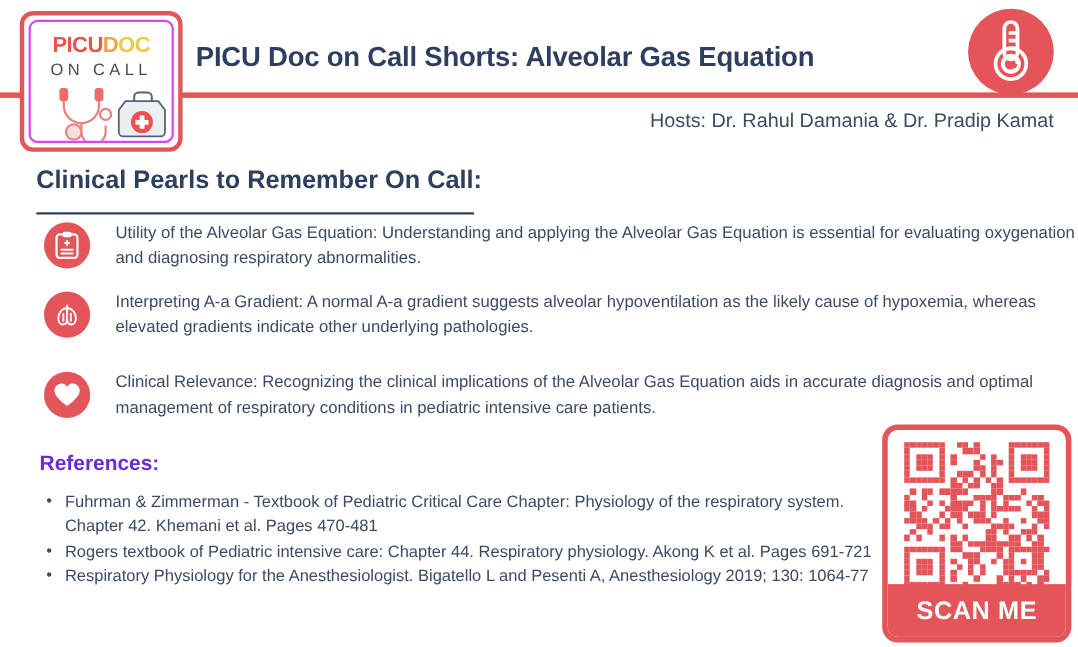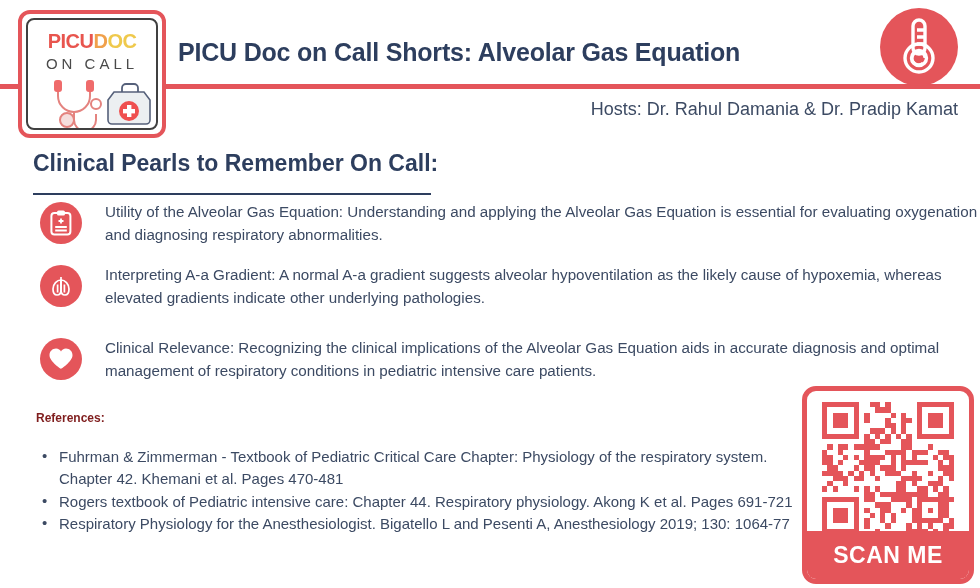--- a/index.html
+++ b/index.html
@@ -18,21 +18,21 @@
     height: 5px; background: #e4555a;
   }
   .logo-box {
     position: absolute; left: 18px; top: 10px;
     width: 148px; height: 128px;
     border: 4px solid #e4555a; border-radius: 12px;
     background: #fff; z-index: 3; overflow: hidden;
   }
   .logo-inner {
     position: absolute; inset: 4px;
-    border: 2px solid #404040; border-radius: 8px;
+    border: 2px solid #d946ef; border-radius: 8px;
     background: #fff; overflow: hidden;
   }
   .logo-word {
     position: absolute; top: 11px; left: 0; right: 0;
     text-align: center; font-weight: 800; font-size: 20px;
     letter-spacing: -0.5px; line-height: 1;
   }
   .logo-word .c1 { color: #e8554e; }
   .logo-word .c2 { color: #f0a04b; }
   .logo-word .c3 { color: #efc94c; }
@@ -78,21 +78,21 @@
     margin-left: 23px; font-size: 15.2px; line-height: 1.52;
     color: #3c4a63; max-width: 900px;
   }
   #pearl-0 { top: 200px; }
   #pearl-1 { top: 263px; }
   #pearl-2 { top: 336px; }
 
   
   .refs-title {
     position: absolute; left: 36px; top: 411px;
-    font-size: 12px; font-weight: 700; color: #7f1d1d;
+    font-size: 19px; font-weight: 700; color: #6d28d9;
   }
   .refs-list {
     position: absolute; left: 36px; top: 446px;
     width: 775px; list-style: none;
   }
   .refs-list li {
     position: relative; padding-left: 23px;
     font-size: 15px; line-height: 1.45; color: #3c4a63;
     margin-bottom: 1px;
   }

